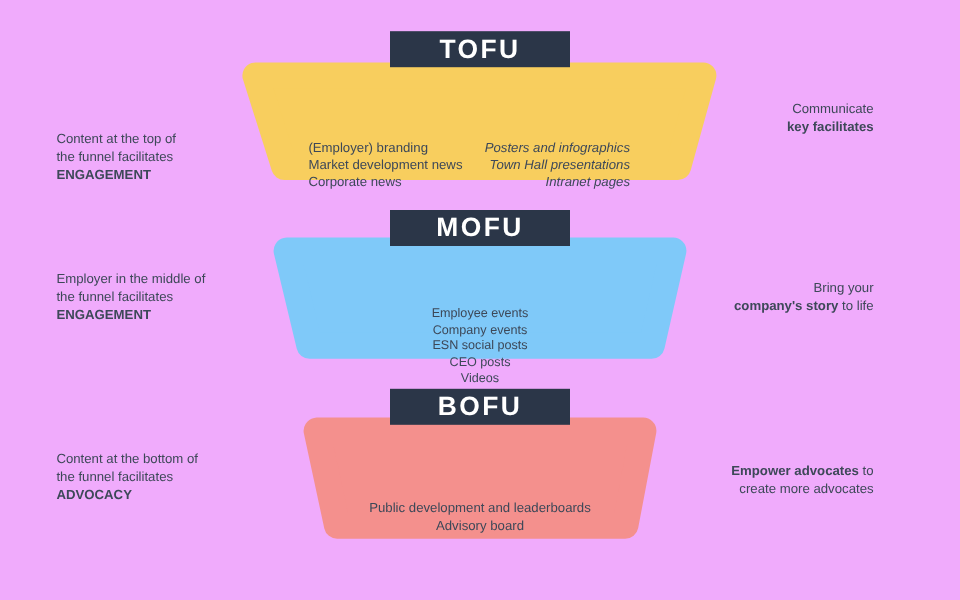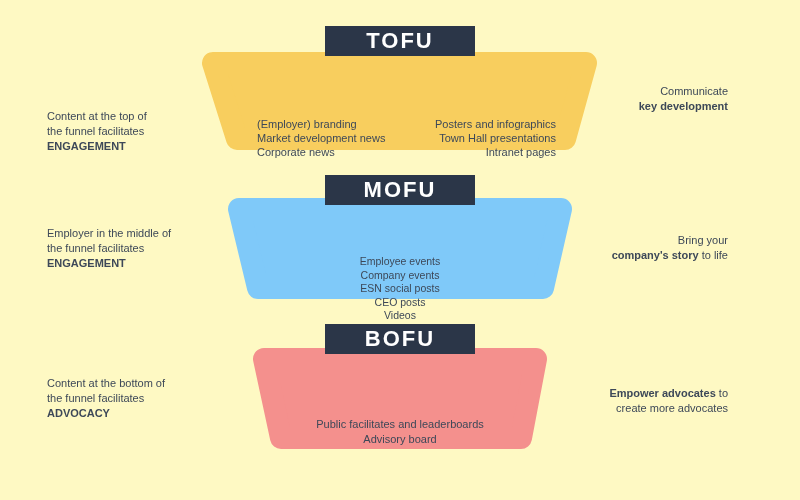--- a/index.html
+++ b/index.html
@@ -1,32 +1,32 @@
 <!DOCTYPE html>
 <html><head>
 <meta charset="utf-8">
 <style>
   html,body{margin:0;padding:0;background:#ffffff;}
   .canvas{
-    position:relative;width:800px;height:500px;background:#fef9c3;
+    position:relative;width:800px;height:500px;background:#f0abfc;
     font-family:"Liberation Sans", sans-serif;color:#3d4858;overflow:hidden;
   }
   .shapes{position:absolute;left:0;top:0;}
   .trap{stroke-width:22;stroke-linejoin:round;}
   .funnel-label{
     position:absolute;left:325px;width:150px;height:30px;
     background:#2b3648;color:#ffffff;display:flex;align-items:center;justify-content:center;
     font-size:22px;font-weight:bold;letter-spacing:2px;z-index:2;
   }
   .lbl-tofu{top:26px;}
   .lbl-mofu{top:175px;}
   .lbl-bofu{top:324px;}
   .items{position:absolute;z-index:3;font-size:11px;line-height:14px;margin-top:39px;}
   .items-left-col{left:257px;top:78px;text-align:left;}
-  .items-right-col{right:244px;top:78px;text-align:right;}
+  .items-right-col{right:275px;top:78px;text-align:right;font-style:italic;}
   .items-center{left:300px;width:200px;text-align:center;}
   .items-mofu{top:216px;font-size:10.5px;line-height:13.5px;}
   .items-bofu{top:378px;line-height:14.5px;}
   .caption{position:absolute;font-size:11px;line-height:15px;z-index:3;}
   .caption b{font-weight:bold;}
   .cap-left{left:47px;width:160px;text-align:left;}
   .cap-right{left:528px;width:200px;text-align:right;}
   .cap-left-1{top:76px;margin-top:33px;}
   .cap-left-2{top:226px;}
   .cap-left-3{top:376px;}
@@ -68,21 +68,21 @@
 
   <div class="items items-center items-mofu">
     <div>Employee events</div>
     <div>Company events</div>
     <div>ESN social posts</div>
     <div>CEO posts</div>
     <div>Videos</div>
   </div>
 
   <div class="items items-center items-bofu">
-    <div>Public facilitates and leaderboards</div>
+    <div>Public development and leaderboards</div>
     <div>Advisory board</div>
   </div>
 
   <div class="caption cap-left cap-left-1">
     <div>Content at the top of</div>
     <div>the funnel facilitates</div>
     <b>ENGAGEMENT</b>
   </div>
   <div class="caption cap-left cap-left-2">
     <div>Employer in the middle of</div>
@@ -90,21 +90,21 @@
     <b>ENGAGEMENT</b>
   </div>
   <div class="caption cap-left cap-left-3">
     <div>Content at the bottom of</div>
     <div>the funnel facilitates</div>
     <b>ADVOCACY</b>
   </div>
 
   <div class="caption cap-right cap-right-1">
     <div>Communicate</div>
-    <div><b>key development</b></div>
+    <div><b>key facilitates</b></div>
   </div>
   <div class="caption cap-right cap-right-2">
     <div>Bring your</div>
     <div><b>company's story</b><span> to life</span></div>
   </div>
   <div class="caption cap-right cap-right-3">
     <div><b>Empower advocates</b><span> to</span></div>
     <div>create more advocates</div>
   </div>
 

